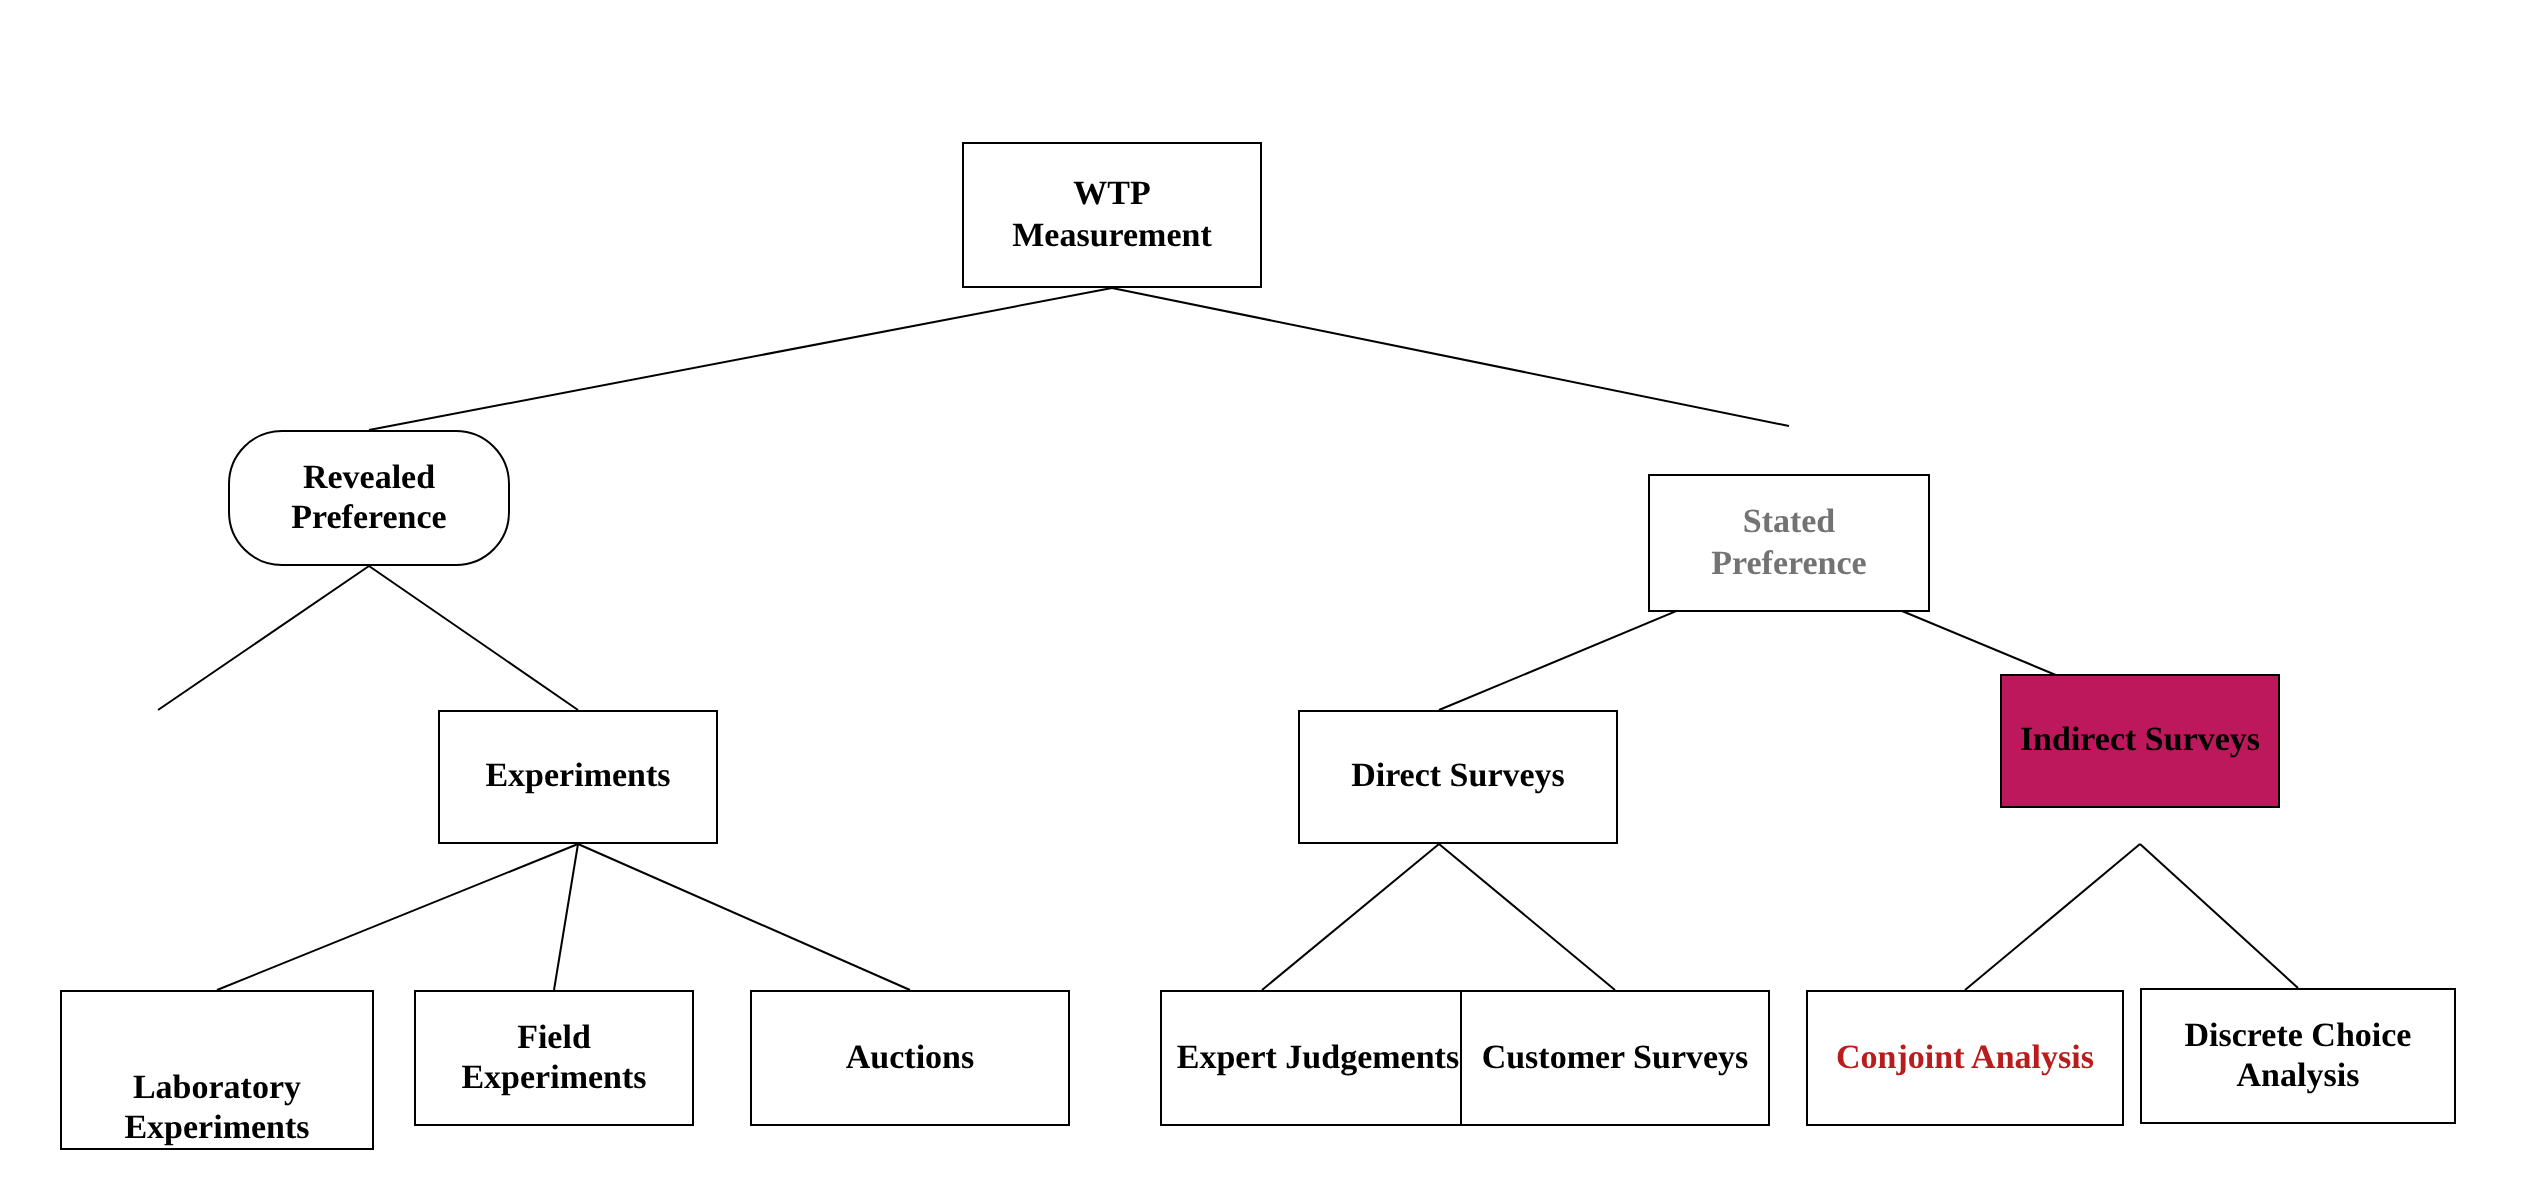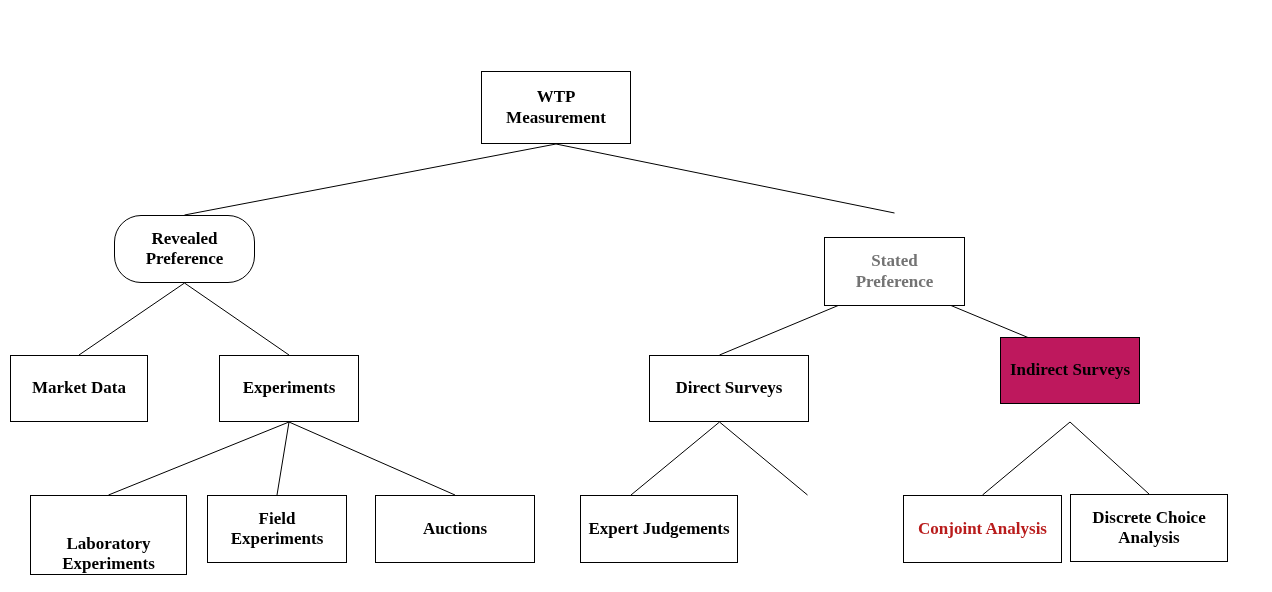--- a/index.html
+++ b/index.html
@@ -69,23 +69,20 @@
 Measurement</span>
     </div>
     <div class="node-box" style="left: 114px; top: 215px; width: 141px; height: 68px; border-color: rgb(0, 0, 0); background: rgb(255, 255, 255); color: rgb(0, 0, 0); border-radius: 27px;">
       <span class="node-label">Revealed
 Preference</span>
     </div>
     <div class="node-box" style="left: 824px; top: 213px; width: 141px; height: 69px; border-color: rgb(0, 0, 0); background: rgb(255, 255, 255); color: #737373; margin-top: 24px;">
       <span class="node-label">Stated
 Preference</span>
     </div>
-    <div class="node-box" style="left: 10px; top: 355px; width: 138px; height: 67px; border-color: rgb(0, 0, 0); background: rgb(255, 255, 255); color: rgb(0, 0, 0);">
-      <span class="node-label">Market Data</span>
-    </div>
     <div class="node-box" style="left: 219px; top: 355px; width: 140px; height: 67px; border-color: rgb(0, 0, 0); background: rgb(255, 255, 255); color: rgb(0, 0, 0);">
       <span class="node-label">Experiments</span>
     </div>
     <div class="node-box" style="left: 649px; top: 355px; width: 160px; height: 67px; border-color: rgb(0, 0, 0); background: rgb(255, 255, 255); color: rgb(0, 0, 0);">
       <span class="node-label">Direct Surveys</span>
     </div>
     <div class="node-box" style="left: 1000px; top: 337px; width: 140px; height: 67px; border-color: rgb(0, 0, 0); background: #be185d; color: rgb(0, 0, 0);">
       <span class="node-label">Indirect Surveys</span>
     </div>
     <div class="node-box" style="left: 30px; top: 495px; width: 157px; height: 80px; border-color: rgb(0, 0, 0); background: rgb(255, 255, 255); color: rgb(0, 0, 0); align-items: flex-end;">
@@ -94,20 +91,23 @@
     </div>
     <div class="node-box" style="left: 207px; top: 495px; width: 140px; height: 68px; border-color: rgb(0, 0, 0); background: rgb(255, 255, 255); color: rgb(0, 0, 0);">
       <span class="node-label">Field Experiments</span>
     </div>
     <div class="node-box" style="left: 375px; top: 495px; width: 160px; height: 68px; border-color: rgb(0, 0, 0); background: rgb(255, 255, 255); color: rgb(0, 0, 0);">
       <span class="node-label">Auctions</span>
     </div>
     <div class="node-box" style="left: 552px; top: 495px; width: 158px; height: 68px; border-color: rgb(0, 0, 0); background: rgb(255, 255, 255); color: rgb(0, 0, 0); margin-left: 28px;">
       <span class="node-label">Expert Judgements</span>
     </div>
+    <div class="node-box" style="left: 730px; top: 495px; width: 155px; height: 68px; border-color: rgb(0, 0, 0); background: rgb(255, 255, 255); color: rgb(0, 0, 0);">
+      <span class="node-label">Customer Surveys</span>
+    </div>
     <div class="node-box" style="left: 903px; top: 495px; width: 159px; height: 68px; border-color: rgb(0, 0, 0); background: rgb(255, 255, 255); color: #b91c1c;">
       <span class="node-label">Conjoint Analysis</span>
     </div>
     <div class="node-box" style="left: 1070px; top: 494px; width: 158px; height: 68px; border-color: rgb(0, 0, 0); background: rgb(255, 255, 255); color: rgb(0, 0, 0);">
       <span class="node-label">Discrete Choice
 Analysis</span>
     </div>
   </div>
 
 </body></html>

